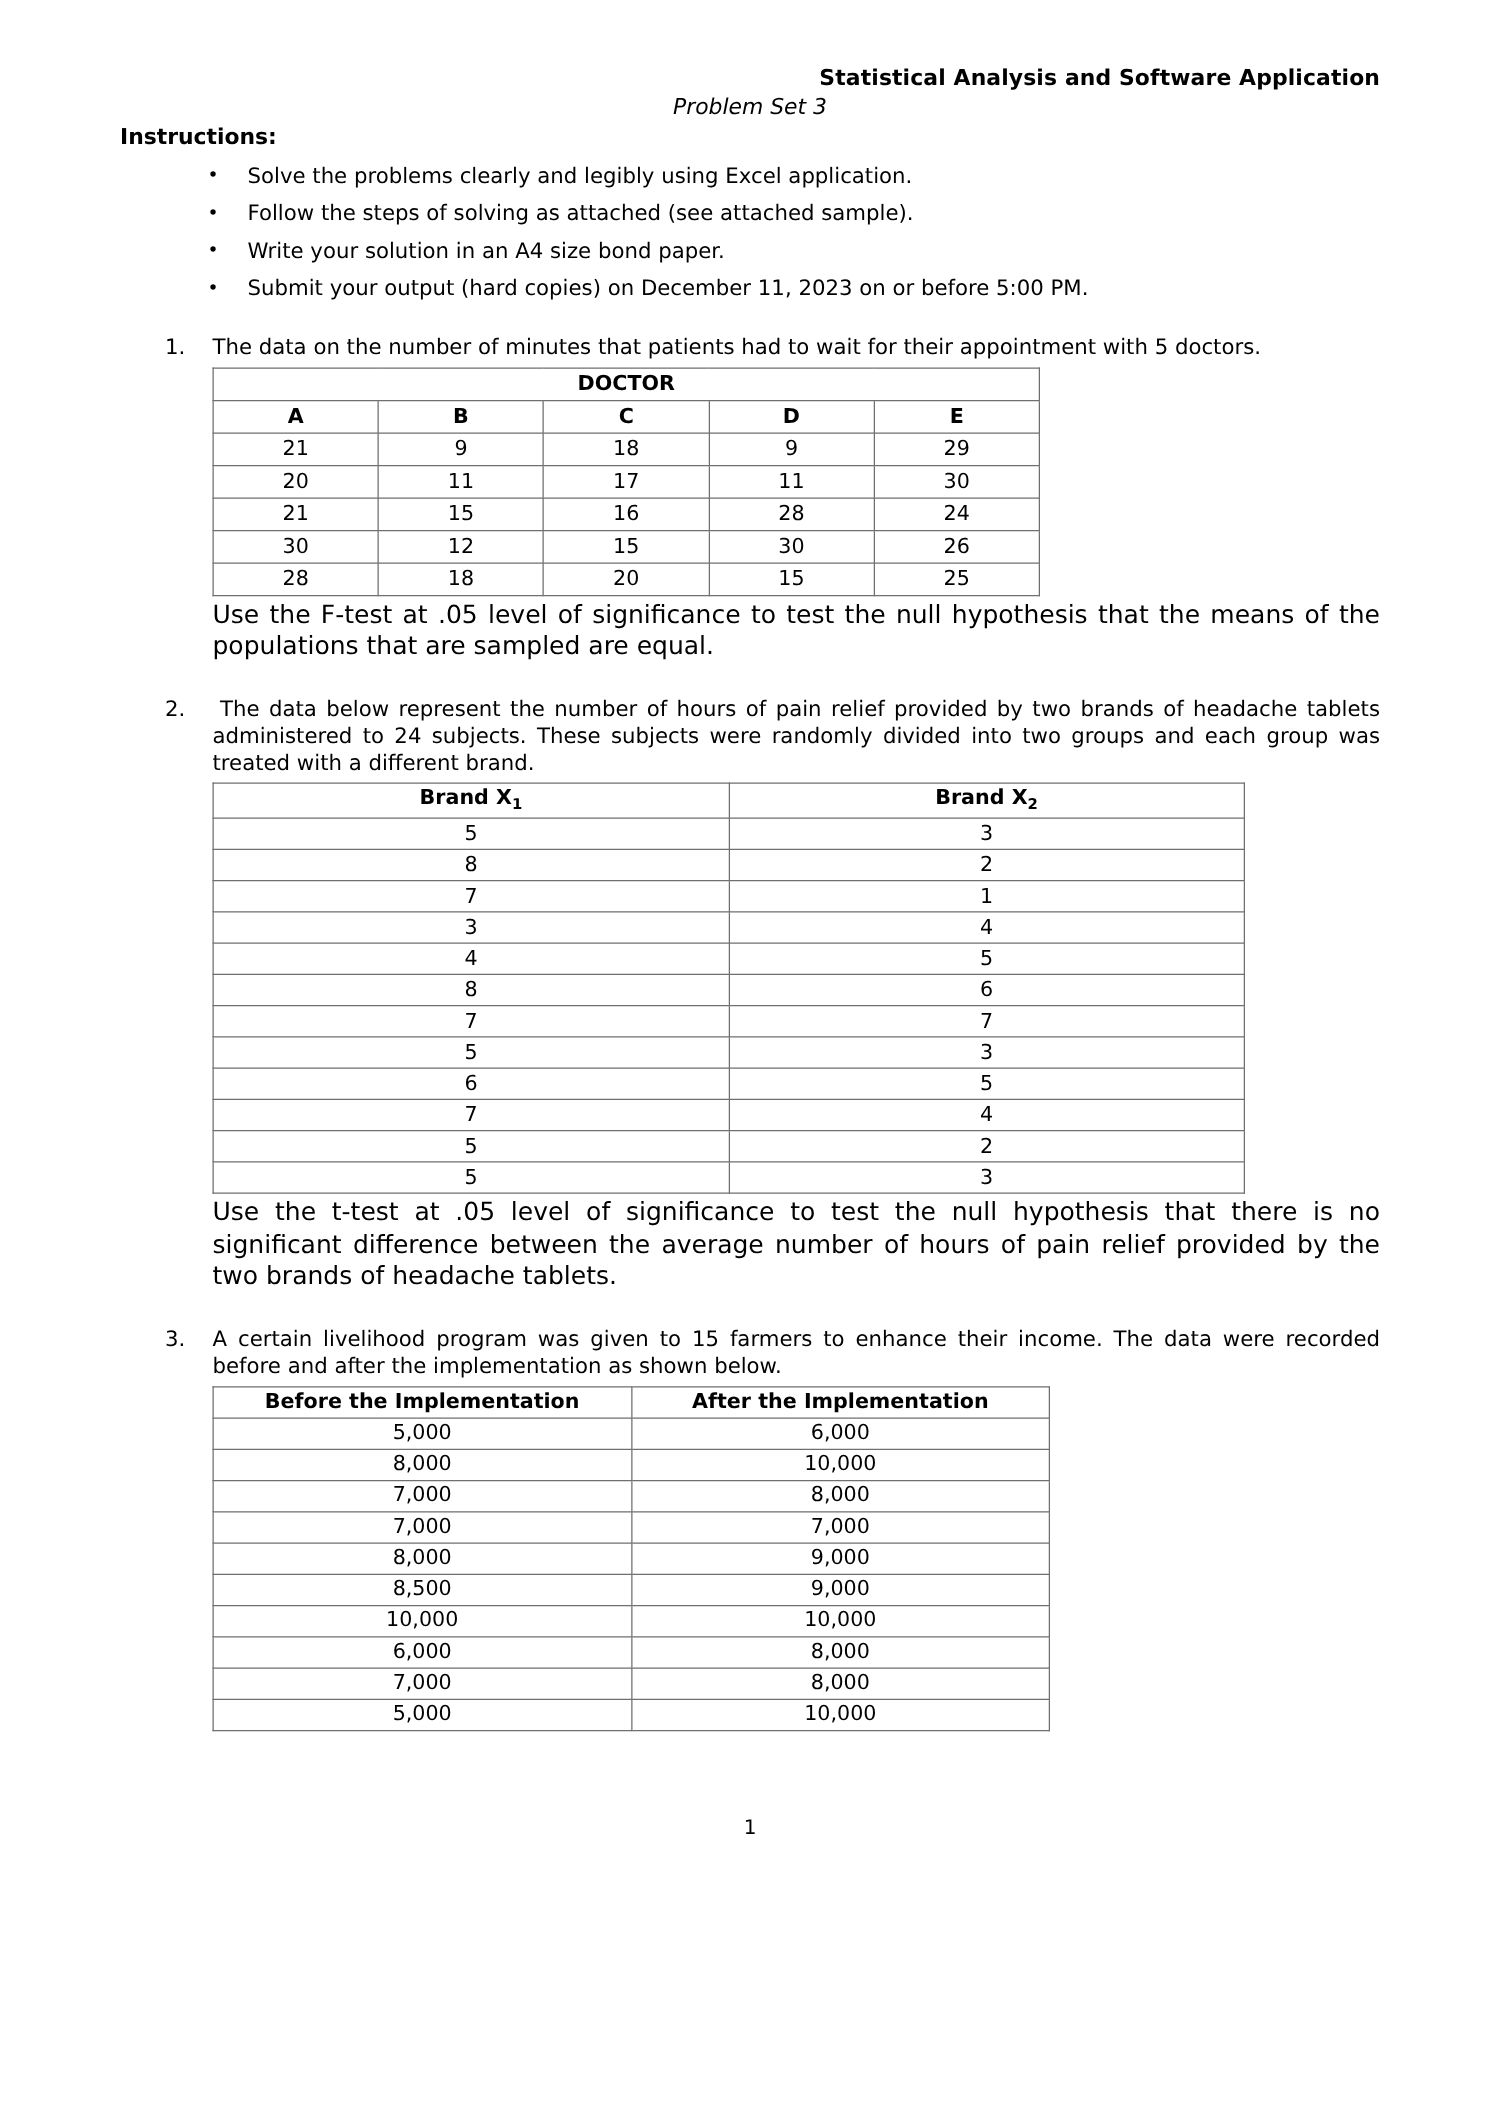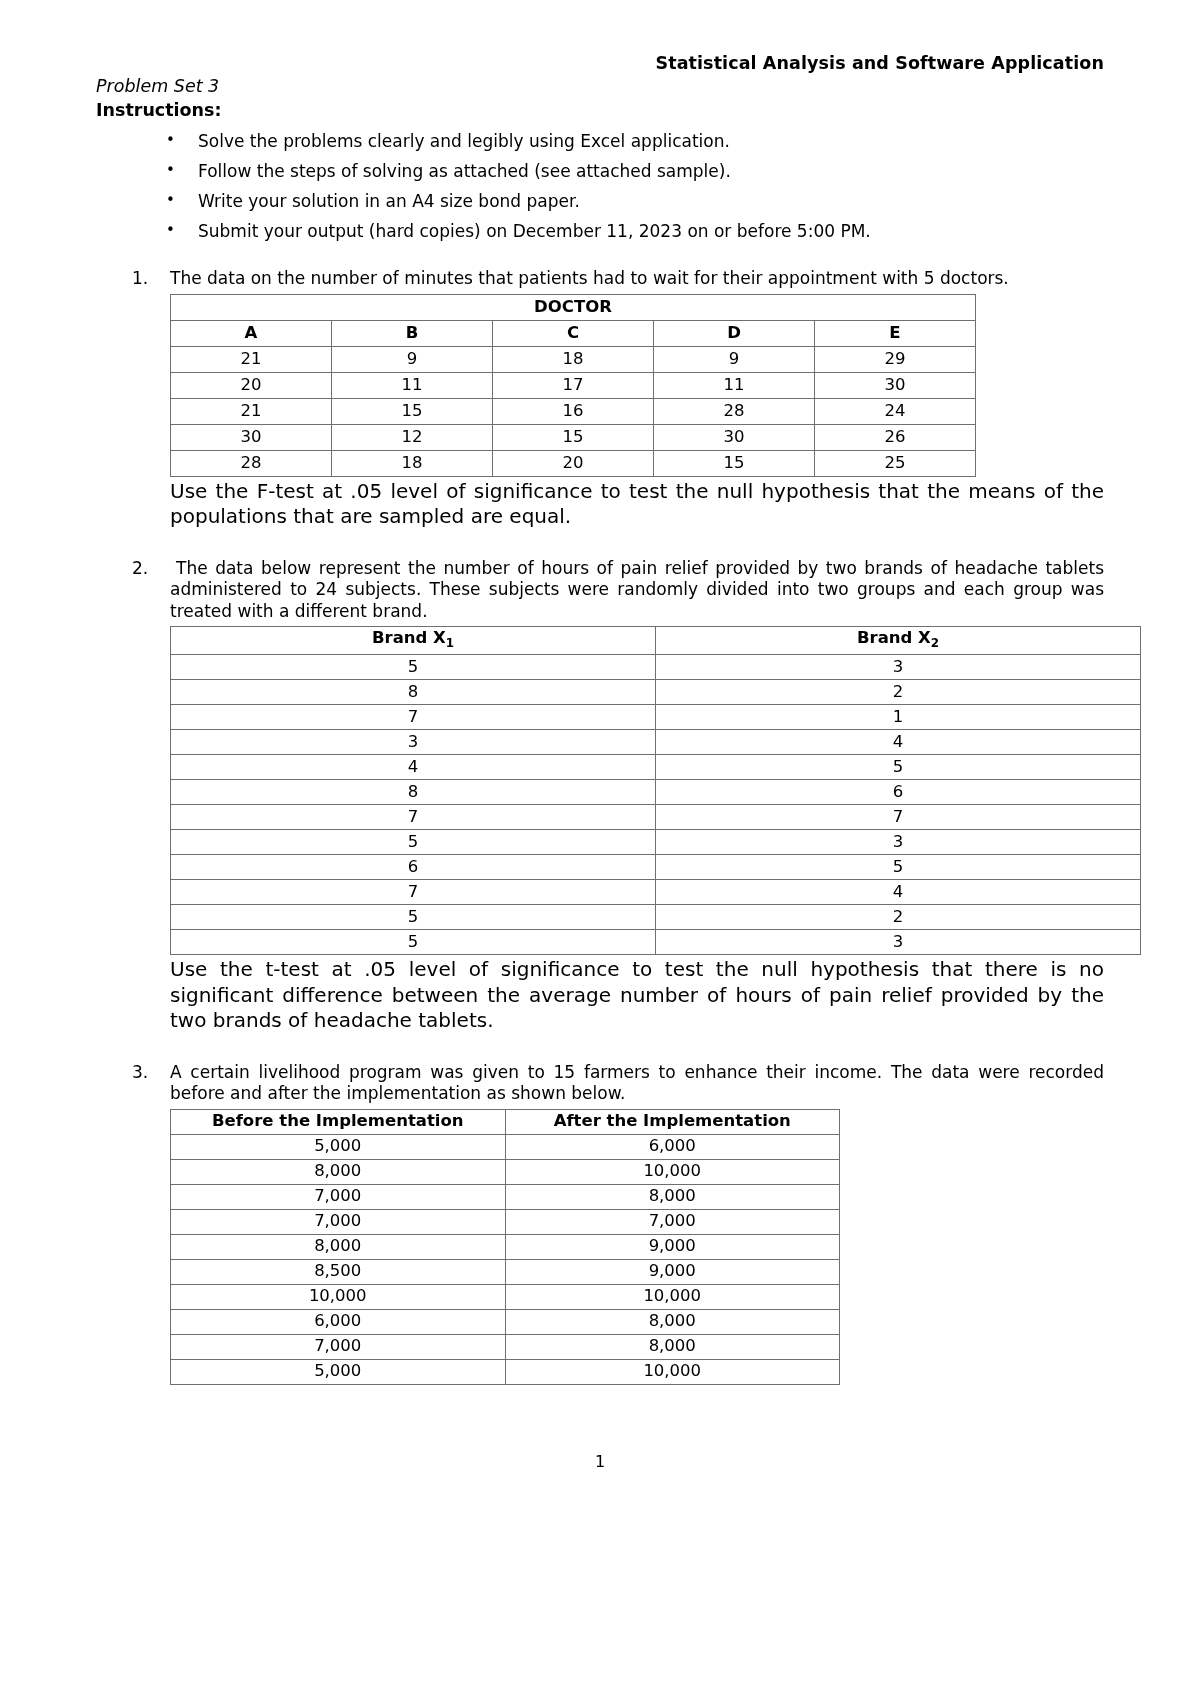--- a/index.html
+++ b/index.html
@@ -24,21 +24,21 @@
 
   
   .doc-title {
     text-align: right;
     font-weight: bold;
     font-size: 17.5px;
     letter-spacing: .1px;
     line-height: 1.32;
   }
   .doc-subtitle {
-    text-align: left;
+    text-align: center;
     font-style: italic;
     font-size: 17.5px;
     line-height: 1.32;
     margin-bottom: 2px;
   }
 
   
   .instructions-label {
     font-weight: bold;
     font-size: 17.5px;
@@ -109,25 +109,25 @@
   }
   table.data th {
     font-weight: bold;
   }
   table.data .span-head {
     font-weight: bold;
     font-size: 16.5px;
   }
 
   
-  #table-doctor { width: 806px; margin-left: 0px; }
+  #table-doctor { width: 662px; margin-left: 0px; }
   #table-doctor col { width: 20%; }
 
   
-  #table-brands { width: 971px; margin-left: 0px; padding-left: 28px; }
+  #table-brands { width: 826px; margin-left: 0px; padding-left: 28px; }
   #table-brands col { width: 50%; }
   #table-brands td, #table-brands th { height: 25px; }
 
   
   #table-impl { width: 670px; margin-left: 0px; }
   #table-impl col { width: 50%; }
   #table-impl td, #table-impl th { height: 25px; }
 
   .table-wrap { padding-left: 74px; }
   .sub { font-size: 0.72em; vertical-align: sub; }

